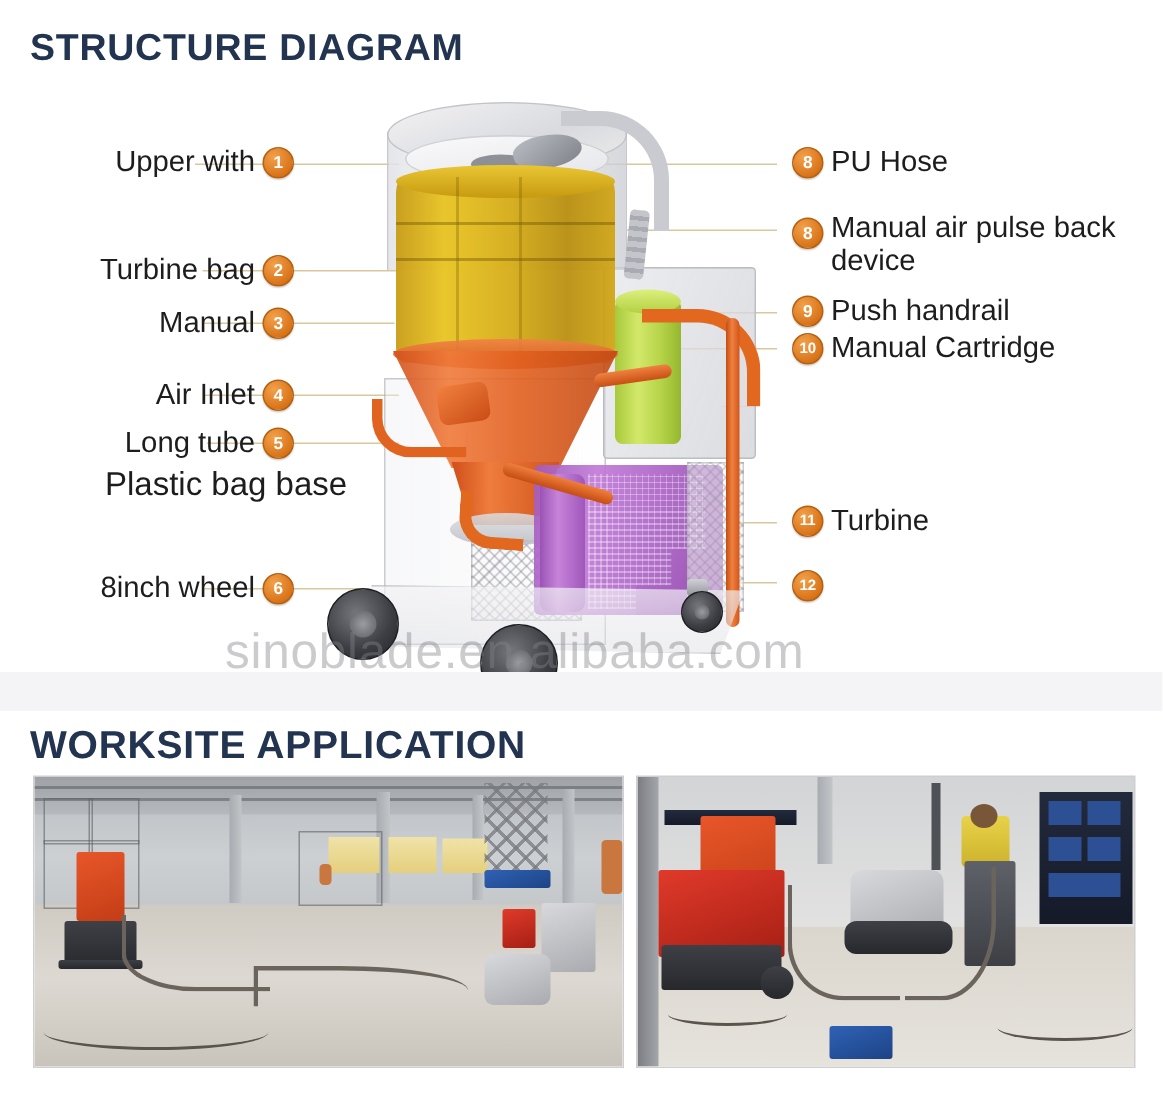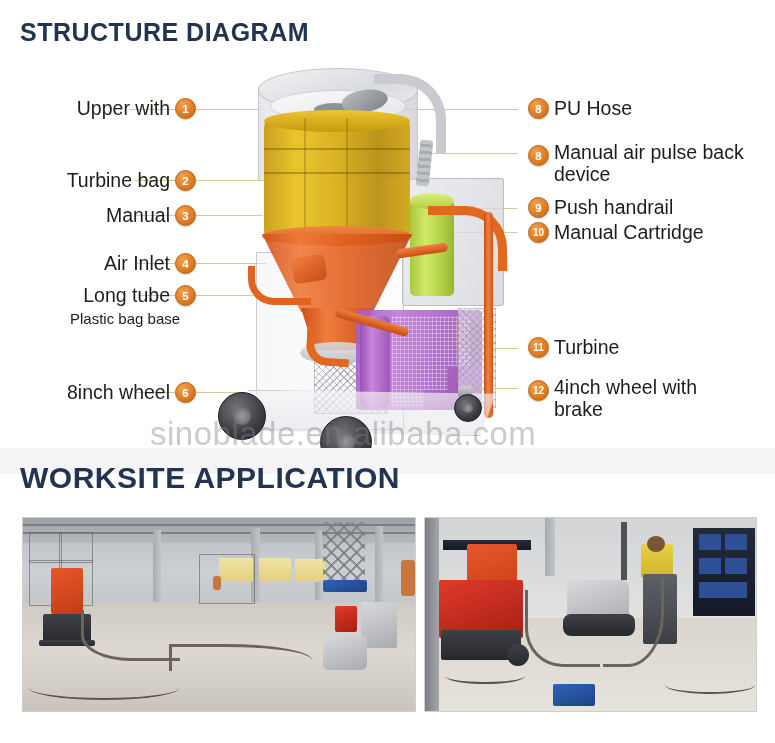--- a/index.html
+++ b/index.html
@@ -2,21 +2,21 @@
 <html><head>
 <meta charset="utf-8">
 <style>
   html,body{margin:0;padding:0;background:#fff;}
   body{width:775px;height:743px;position:relative;overflow:hidden;
        font-family:"Liberation Sans","DejaVu Sans",sans-serif;background:#fff;}
 
   .section-title{position:absolute;font-weight:bold;color:#22344f;
        letter-spacing:.5px;white-space:nowrap;}
   #structure-title{left:20px;top:18px;font-size:25px;}
-  #worksite-title{left:20px;top:461px;font-size:30px;}
+  #worksite-title{left:20px;top:481px;font-size:26px;}
 
   .band{position:absolute;left:0;width:775px;height:26px;background:#f4f4f6;}
   #band-top{top:448px;}
 
   
   #diagram{position:absolute;left:0;top:60px;width:775px;height:385px;}
 
   .leader{position:absolute;height:1px;background:#d8c89c;}
 
   .label{position:absolute;white-space:nowrap;font-size:19.5px;color:#1d1d1d;
@@ -25,21 +25,21 @@
   .label .txt{line-height:1.12;}
   .label.two .txt{white-space:normal;}
 
   .badge{width:19px;height:19px;border-radius:50%;flex:0 0 19px;
          background:radial-gradient(circle at 35% 30%,#f2a14a,#d9741a 70%,#b85f12);
          border:1px solid #b4600f;color:#fff;font-size:11.5px;font-weight:bold;
          display:flex;align-items:center;justify-content:center;
          box-shadow:0 1px 1px rgba(0,0,0,.18);}
   .badge.wide{font-size:10px;}
 
-  .sub{position:absolute;white-space:nowrap;font-size:15px;color:#1d1d1d;}
+  .sub{position:absolute;white-space:nowrap;font-size:22px;color:#1d1d1d;}
 
   
   #machine{position:absolute;left:196px;top:0;width:330px;height:385px;}
   #machine *{position:absolute;}
 
   .barrel-top-ell{left:62px;top:8px;width:158px;height:42px;border-radius:50%;
       background:linear-gradient(160deg,#f3f3f5,#d9dade 60%,#ececed);
       border:1px solid #c2c3c8;}
   .barrel-glass{left:62px;top:28px;width:158px;height:92px;
       background:linear-gradient(90deg,rgba(225,226,230,.85),rgba(246,246,248,.6) 35%,rgba(205,206,212,.8));
@@ -316,21 +316,20 @@
     <span class="txt">Manual Cartridge</span>
   </div>
 
   <div class="label" style="left:528px;top:277px;">
     <span class="badge wide">11</span>
     <span class="txt">Turbine</span>
   </div>
 
   <div class="label two" style="left:528px;top:317px;width:236px;align-items:flex-start;">
     <span class="badge wide" style="margin-top:3px;">12</span>
-    <span class="txt" style="max-width:178px;">4inch wheel with  brake</span>
   </div>
 </div>
 
 <div class="band" id="band-top"></div>
 
 <div class="section-title" id="worksite-title">WORKSITE APPLICATION</div>
 
 <div class="photo" id="photo-left">
   <div class="ph p-wallL"></div>
   <div class="ph p-ceil"></div>

